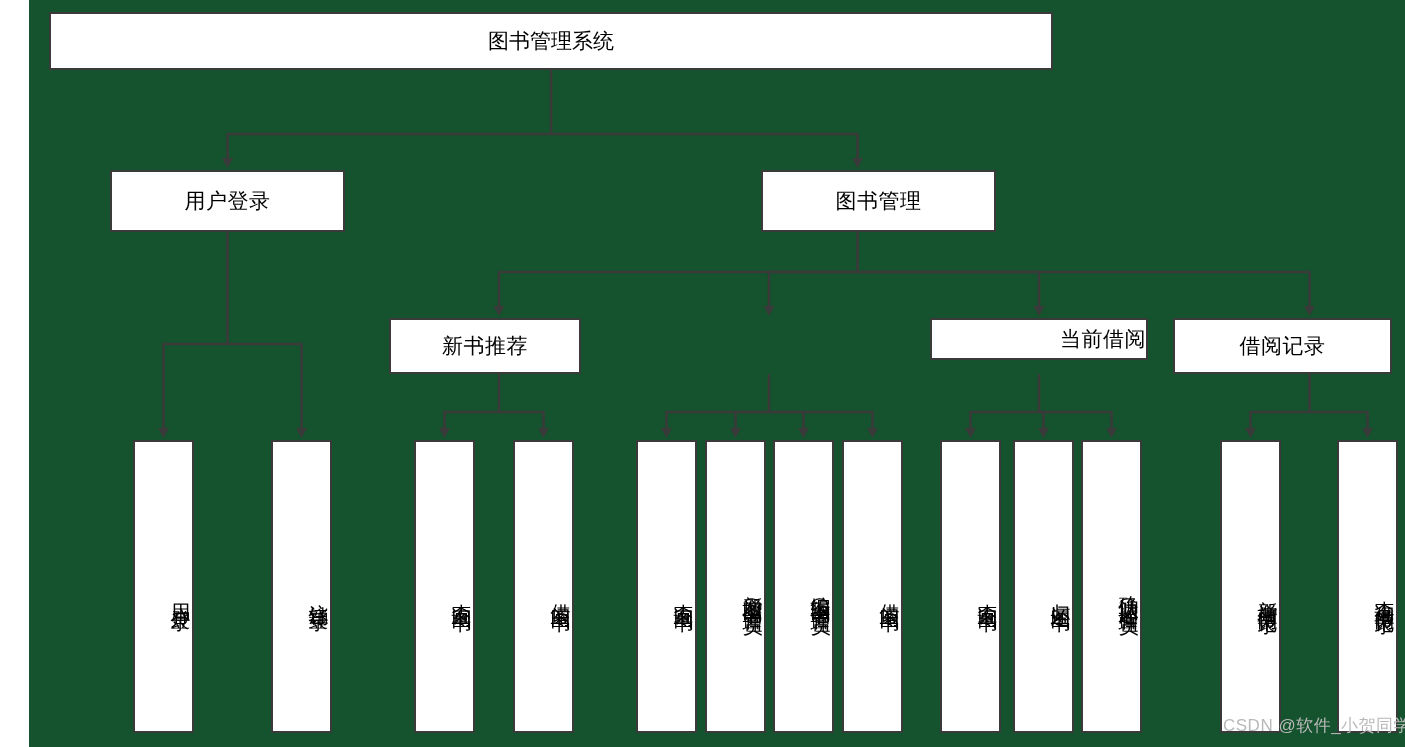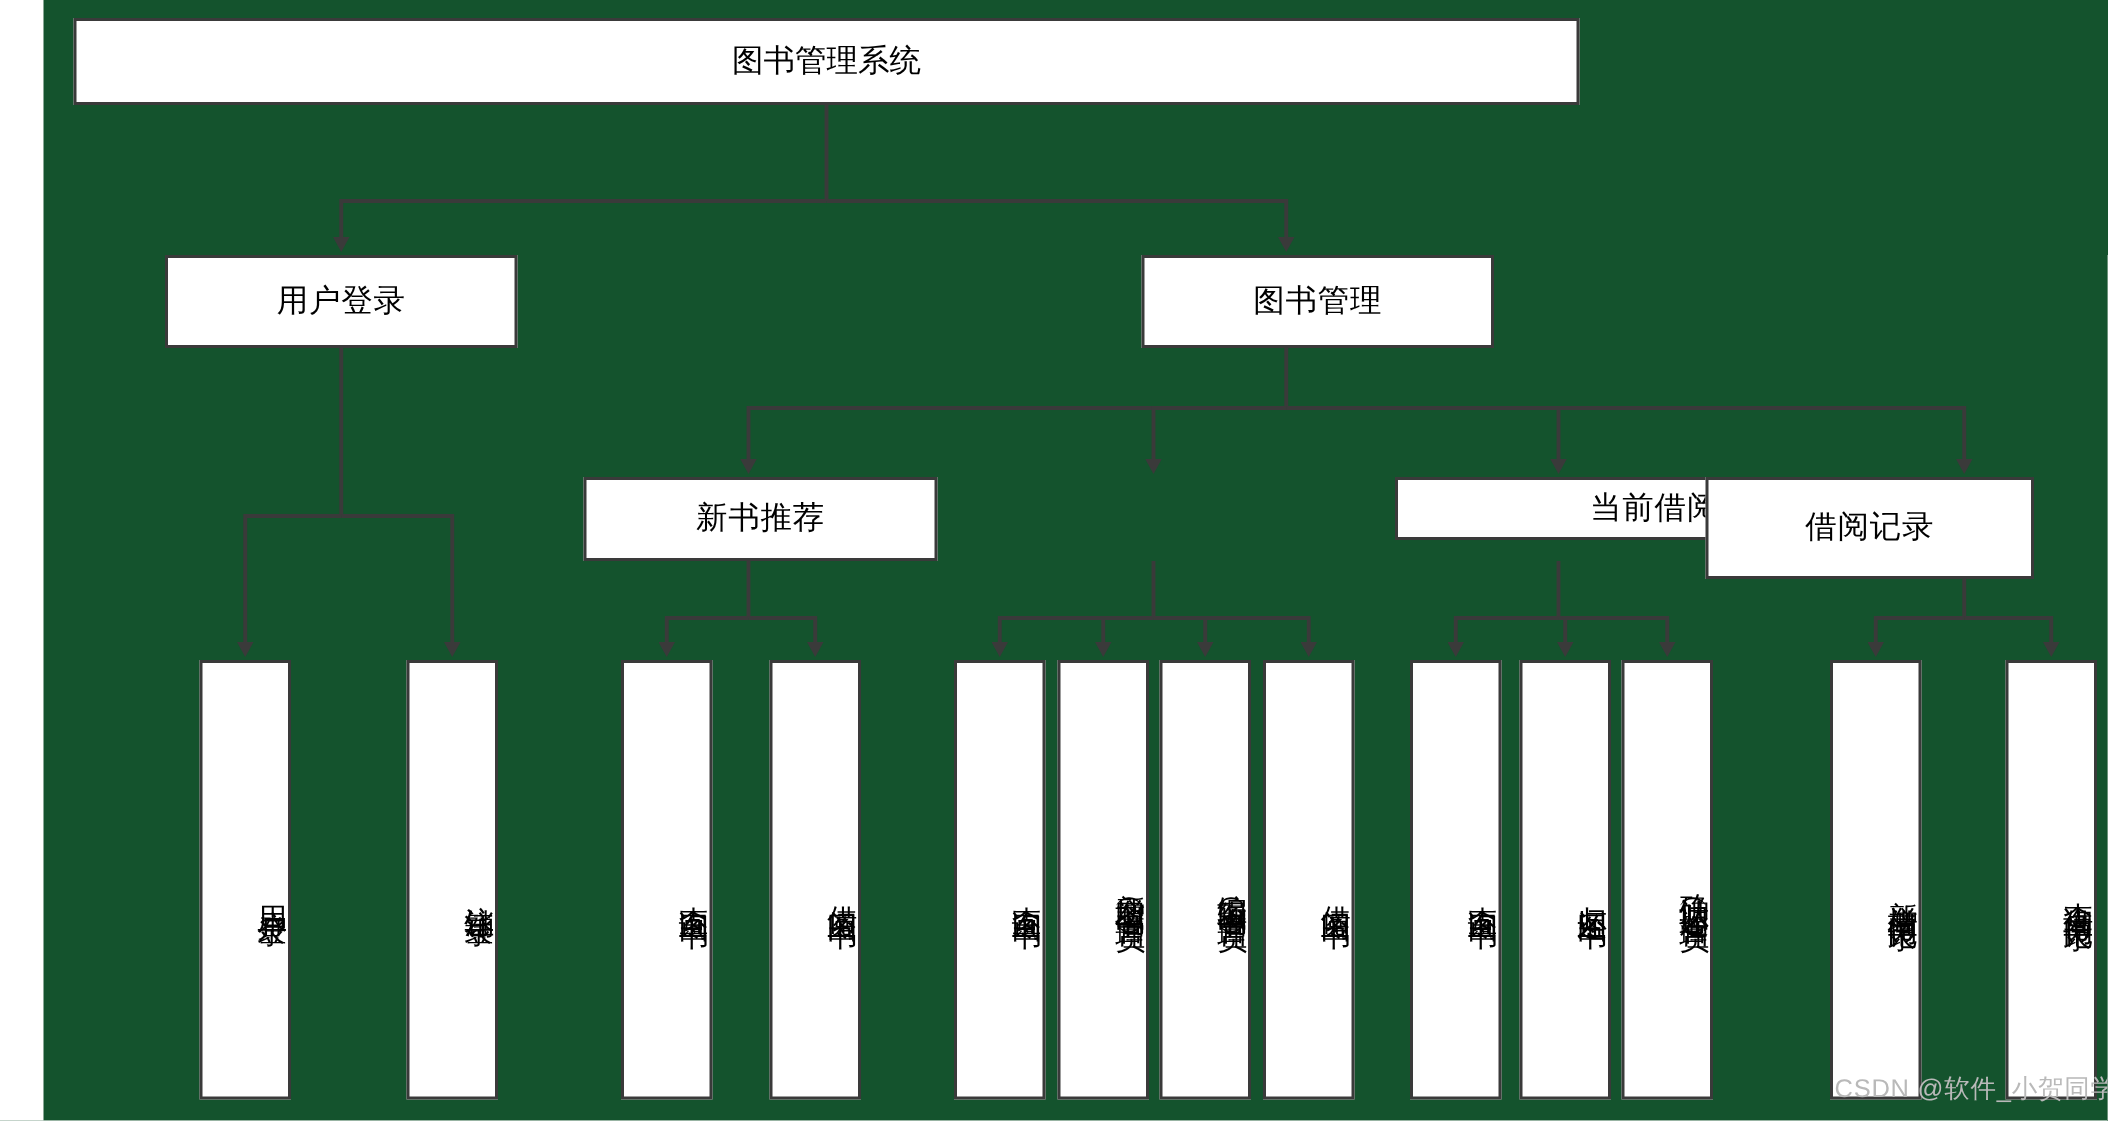--- a/index.html
+++ b/index.html
@@ -113,27 +113,27 @@
       <span>图书管理系统</span>
     </div>
 
   <div class="node h" id="n-l2-0" style="left: 81px; top: 170px; width: 235px; height: 62px;">
       <span>用户登录</span>
     </div>
   <div class="node h" id="n-l2-1" style="left: 732px; top: 170px; width: 235px; height: 62px;">
       <span>图书管理</span>
     </div>
 
-  <div class="node h" id="n-l3-0" style="left: 360px; top: 318px; width: 236px; height: 56px;">
+  <div class="node h" id="n-l3-0" style="left: 360px; top: 318px; width: 192px; height: 56px;">
       <span>新书推荐</span>
     </div>
   <div class="node h" id="n-l3-2" style="left: 901px; top: 318px; width: 218px; height: 42px; justify-content: flex-end;">
       <span>当前借阅</span>
     </div>
-  <div class="node h" id="n-l3-3" style="left: 1108px; top: 318px; width: 219px; height: 68px;">
+  <div class="node h" id="n-l3-3" style="left: 1144px; top: 318px; width: 219px; height: 56px;">
       <span>借阅记录</span>
     </div>
 
   <div class="node v" id="n-lf-0" style="left: 104px; top: 440px; width: 61px; height: 293px;">
       <span class="vtxt">用户登录</span>
     </div>
   <div class="node v" id="n-lf-1" style="left: 242px; top: 440px; width: 61px; height: 293px;">
       <span class="vtxt">注销登录</span>
     </div>
   <div class="node v" id="n-lf-2" style="left: 385px; top: 440px; width: 61px; height: 293px;">

